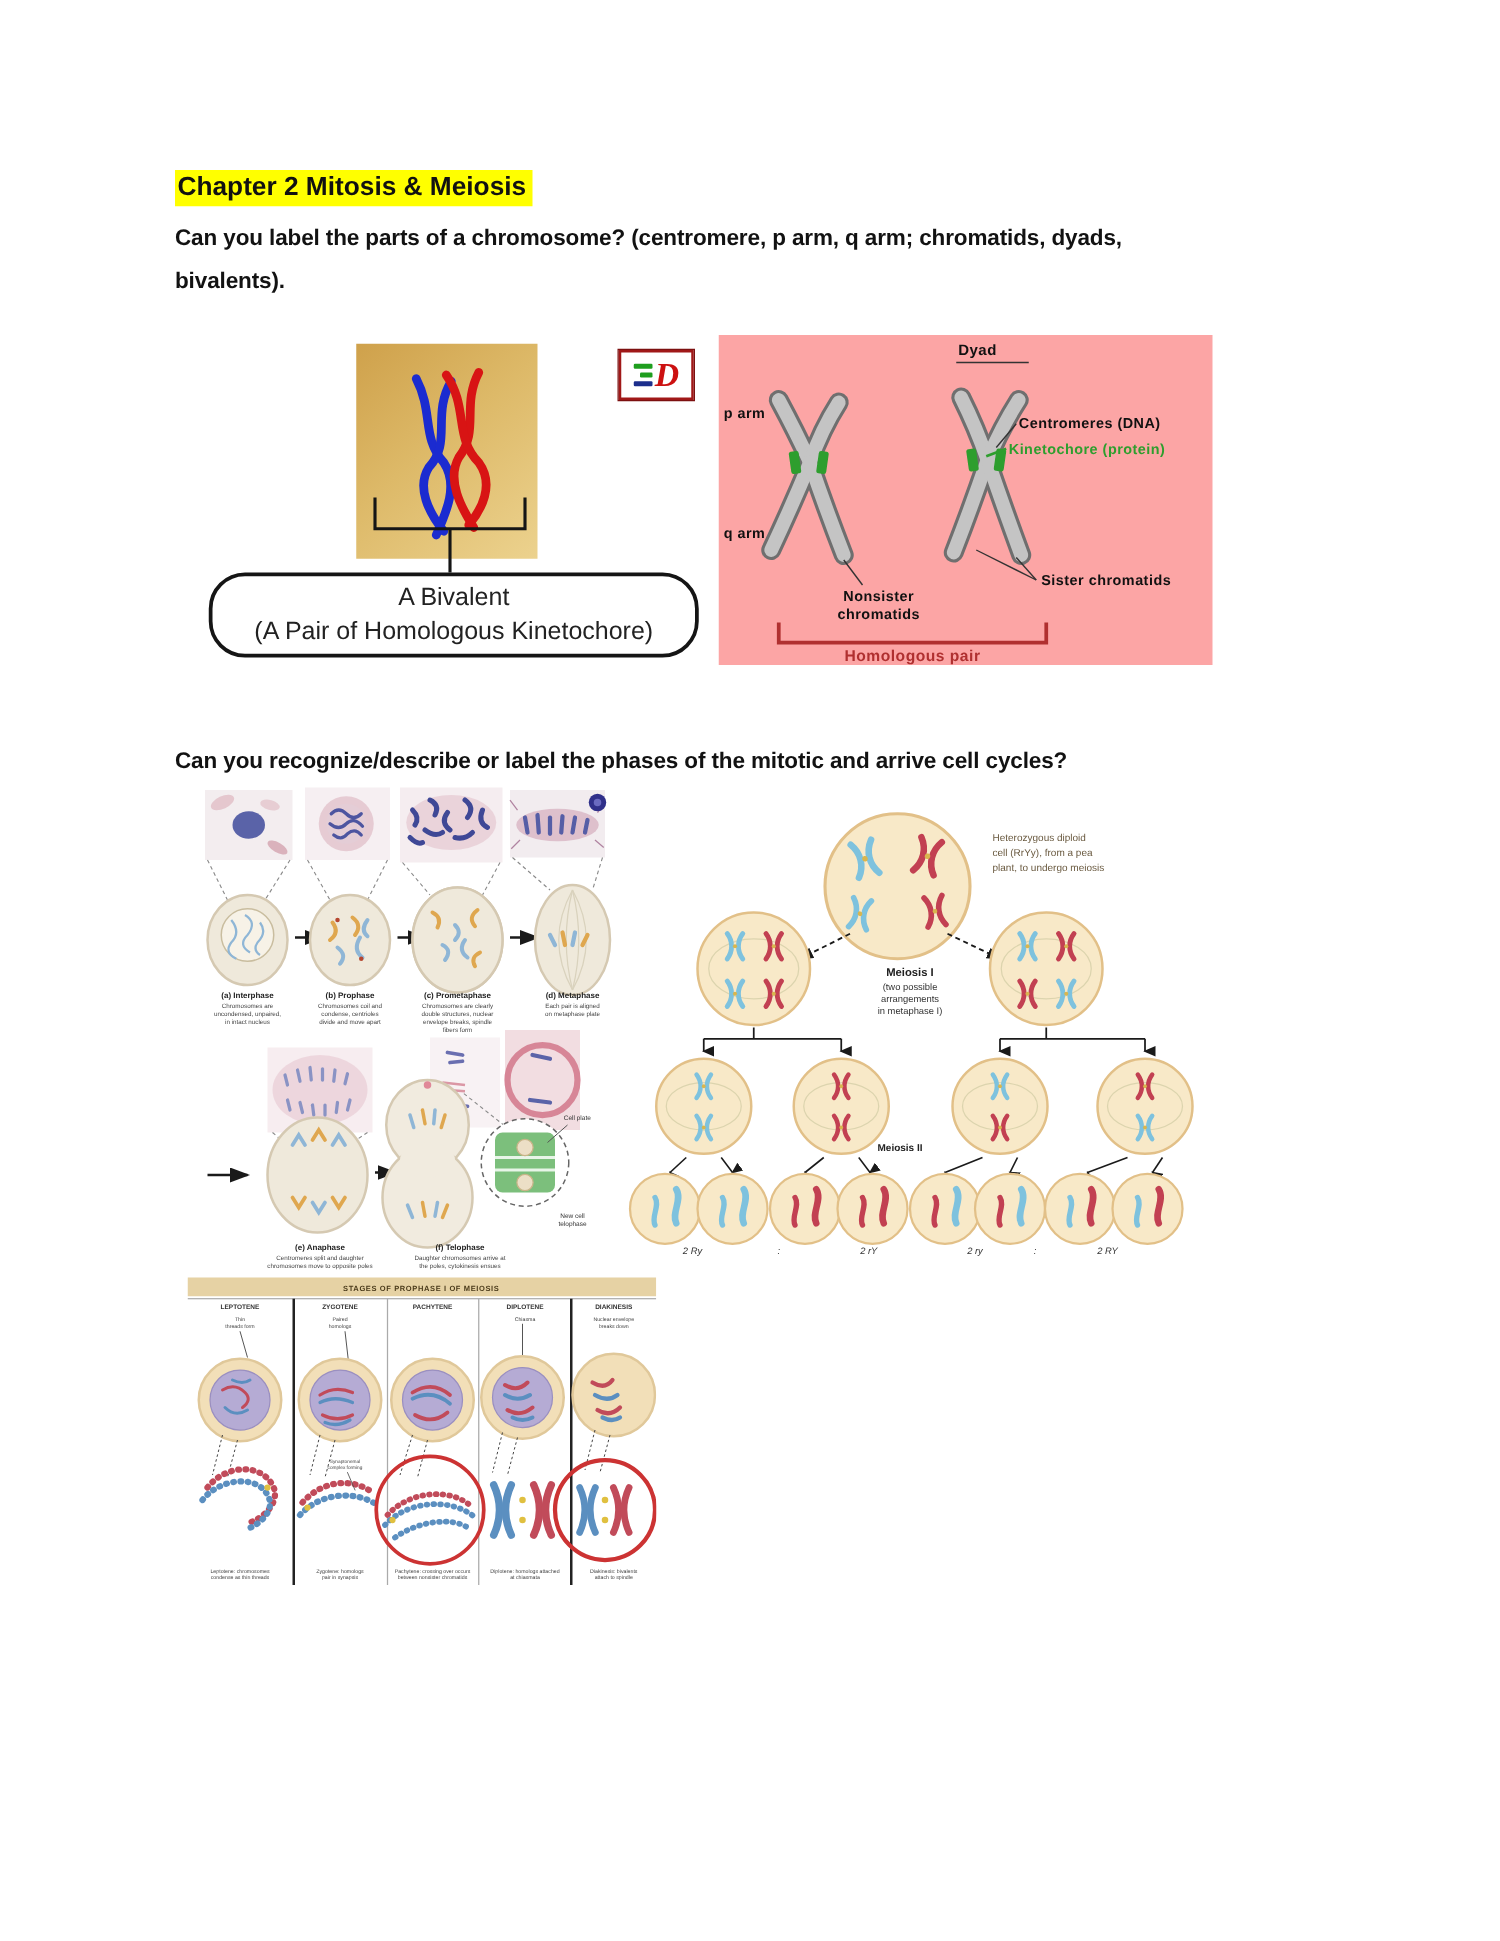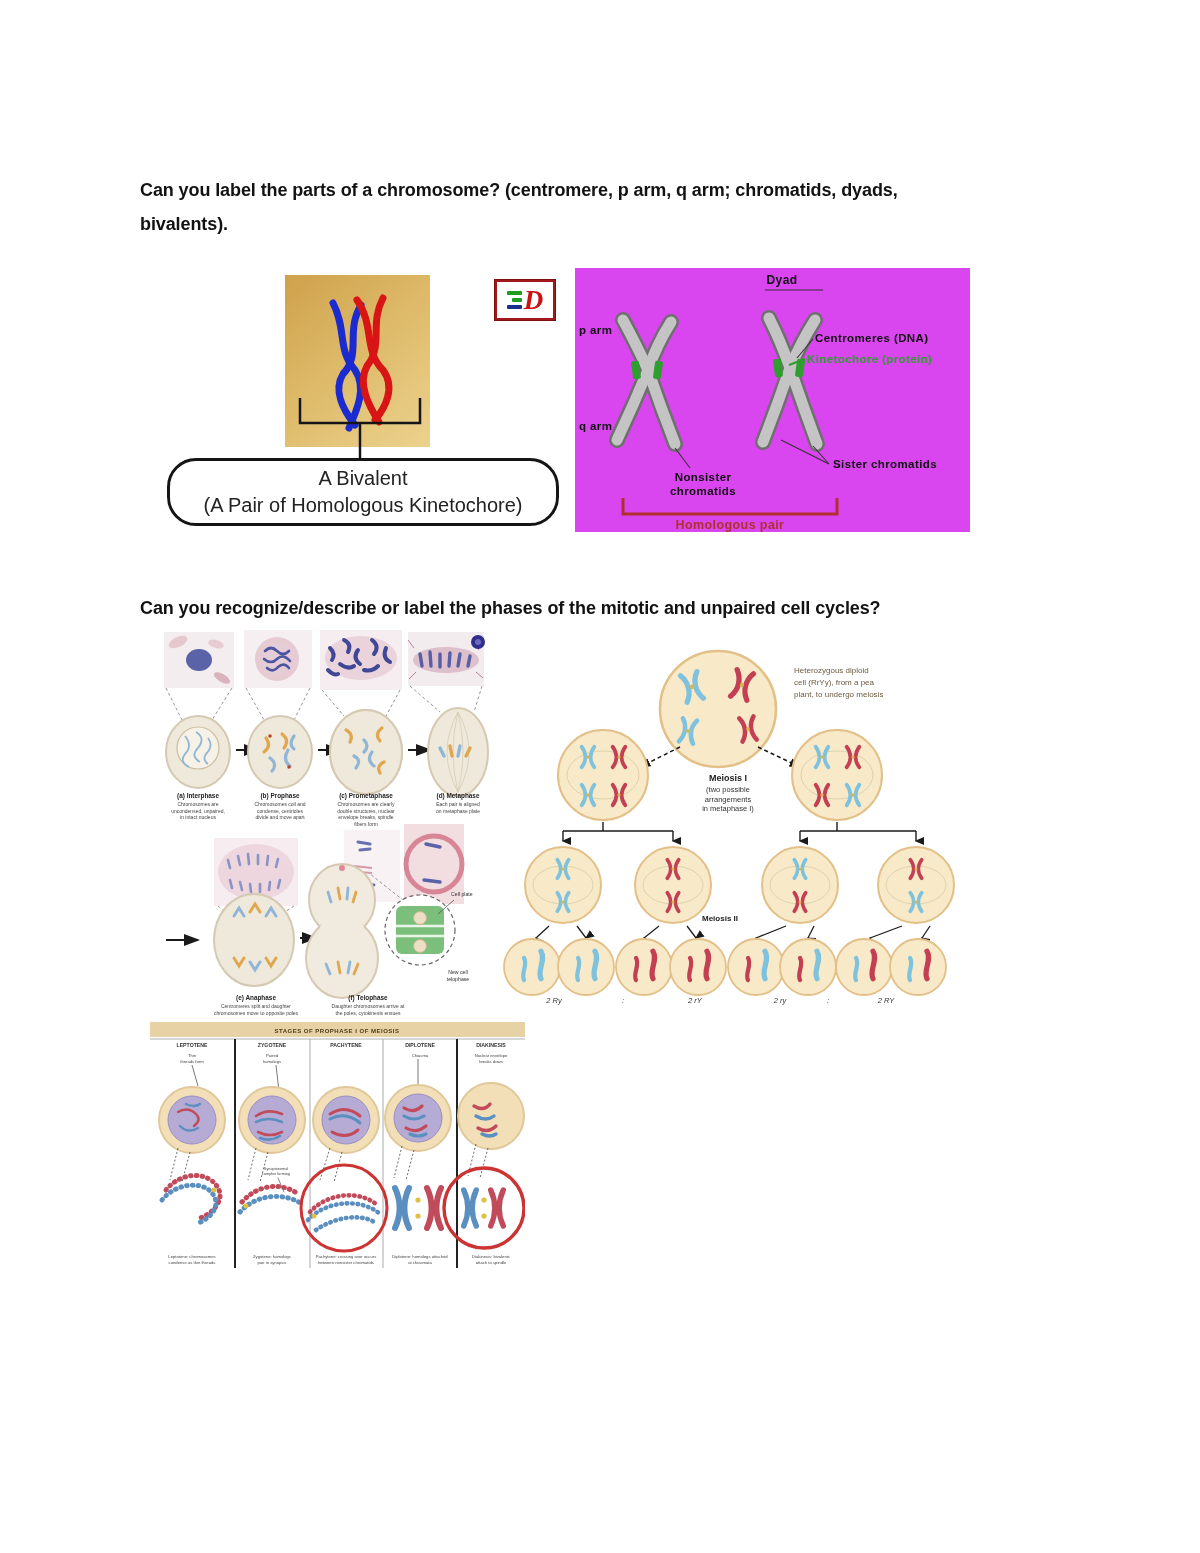--- a/index.html
+++ b/index.html
@@ -13,29 +13,32 @@
   .tansq{background:linear-gradient(140deg,#cfa14b 0%,#ddb968 45%,#ecd28e 100%);}
   .capbox{border:3px solid #151515;background:#fff;text-align:center;
           font:400 20px "Liberation Sans",sans-serif;color:#222;line-height:27px;padding-top:4px;}
   .edlogo{background:#fff;border:2px solid #a01818;outline:1px solid #7c1010;display:flex;align-items:center;justify-content:center;gap:2px;}
   .edbars{display:flex;flex-direction:column;gap:3px;align-items:flex-end;}
   .edbars div{height:4px;border-radius:1px;}
   .edb1{width:15px;background:#1e9e1e;}
   .edb2{width:10px;background:#1e9e1e;}
   .edb3{width:15px;background:#1c2e8c;}
   .edD{font:italic 800 27px "Liberation Serif",serif;color:#cc1111;line-height:27px;}
-  .chrbg{background:#d946ef;text-align:center;}
+  .chrbg{background:#fca5a5;text-align:center;}
   svg text{font-family:"Liberation Sans",sans-serif;}
   .flab{font-weight:700;letter-spacing:0.4px;}
 </style>
 </head>
 <body>
 
 <div id="page">
 
+  <div class="abs" style="left:140px;top:136px;">
+    <span class="doctitle hl">Chapter 2 Mitosis &amp; Meiosis</span>
+  </div>
   <div class="abs qtext" style="left:140px;top:180px;">Can you label the parts of a chromosome? (centromere, p arm, q arm; chromatids, dyads,</div>
   <div class="abs qtext" style="left:140px;top:214px;">bivalents).</div>
 
   <div class="abs" style="left:165px;top:270px;width:415px;height:260px;">
     <div class="abs tansq" style="left:120px;top:5px;width:145px;height:172px;"></div>
     <svg class="abs" style="left:0;top:0;" width="415" height="260" viewBox="0 0 415 260">
 
       <g stroke="#1b2bd0" stroke-width="7" fill="none" stroke-linecap="round">
         <path d="M168,33 C182,60 172,80 190,100 C202,118 192,140 184,158"></path>
         <path d="M196,35 C180,62 197,84 178,104 C168,120 178,140 190,155"></path>
@@ -117,21 +120,21 @@
       <text class="flab" x="4" y="162" font-size="11.5" fill="#111">q arm</text>
       <text class="flab" x="240" y="74" font-size="11.5" fill="#111">Centromeres (DNA)</text>
       <text class="flab" x="232" y="95" font-size="11.5" fill="#2e9e2e">Kinetochore (protein)</text>
       <text class="flab" x="258" y="200" font-size="11.5" fill="#111">Sister chromatids</text>
       <text class="flab" x="128" y="213" font-size="11.5" text-anchor="middle" fill="#111">Nonsister</text>
       <text class="flab" x="128" y="227" font-size="11.5" text-anchor="middle" fill="#111">chromatids</text>
       <text class="flab" x="155" y="261" font-size="12.5" text-anchor="middle" fill="#b03030">Homologous pair</text>
     </svg>
   </div>
 
-  <div class="abs qtext" style="left:140px;top:598px;">Can you recognize/describe or label the phases of the mitotic and unpaired cell cycles?</div>
+  <div class="abs qtext" style="left:140px;top:598px;">Can you recognize/describe or label the phases of the mitotic and arrive cell cycles?</div>
 
   <svg class="abs" style="left:158px;top:628px;" width="332" height="392" viewBox="0 0 332 392">
     <defs>
       <marker id="ah" markerWidth="9" markerHeight="8" refX="7" refY="3" orient="auto">
           <path d="M0,0 L8,3 L0,6 z" fill="#1a1a1a"></path>
         </marker>
     </defs>
 
     <g>
       <rect x="6" y="4" width="70" height="56" fill="#f3edef"></rect>

